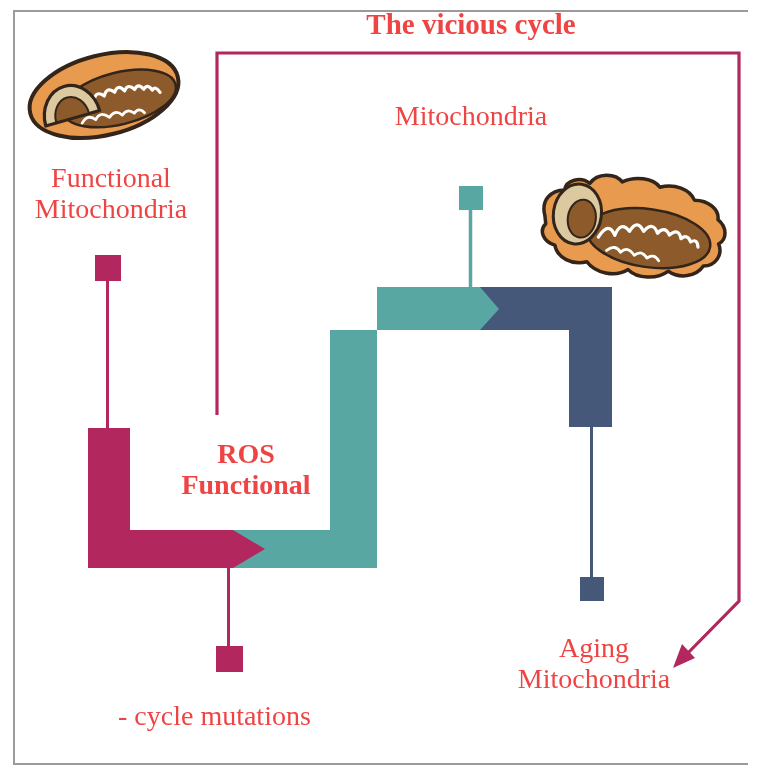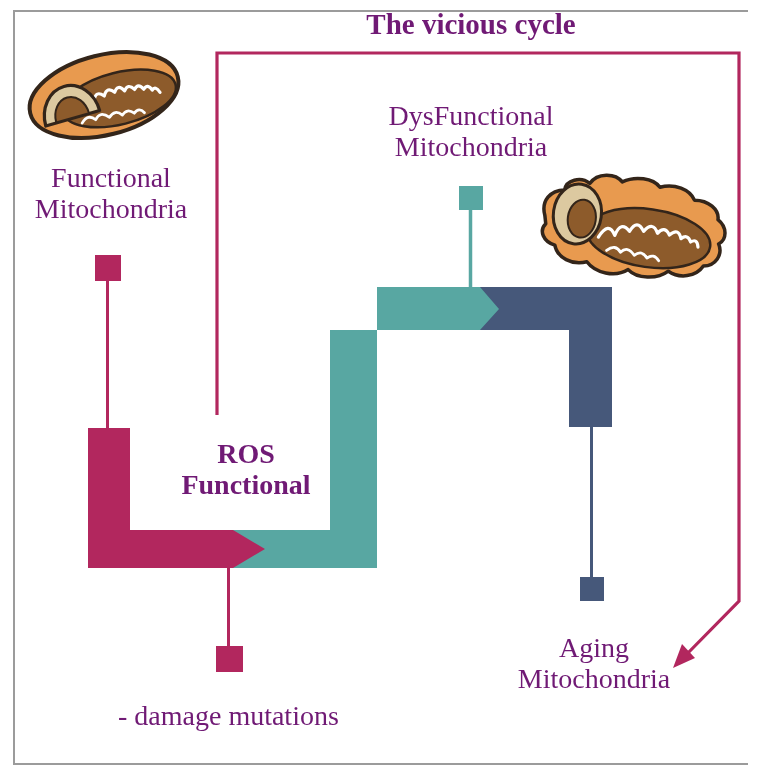--- a/index.html
+++ b/index.html
@@ -1,18 +1,18 @@
 <!DOCTYPE html>
 <html><head>
 <meta charset="utf-8">
 <style>
   html,body{margin:0;padding:0;background:#ffffff;}
   #canvas{
     position:relative;width:748px;height:781px;background:#ffffff;
-    font-family:"Liberation Serif","DejaVu Serif",serif;color:#701a75;overflow:hidden;
+    font-family:"Liberation Serif","DejaVu Serif",serif;color:#ef4444;overflow:hidden;
   }
   #frame{
     position:absolute;left:13px;top:10px;width:742px;height:755px;
     border:2px solid #9b9b9b;box-sizing:border-box;background:#ffffff;
   }
   #shapes{position:absolute;left:0;top:0;width:768px;height:781px;}
   .label{position:absolute;white-space:nowrap;line-height:31px;font-size:28px;text-align:center;}
   .centered{transform:translateX(-50%);}
   .title{font-size:29px;font-weight:700;line-height:32px;}
   .bold{font-weight:700;}
@@ -75,30 +75,29 @@
   </svg>
 
   <div class="label title centered" style="left:471px;top:8px;">The vicious cycle</div>
 
   <div class="label centered" style="left:111px;top:162px;">
     <div>Functional</div>
     <div>Mitochondria</div>
   </div>
 
   <div class="label centered" style="left:471px;top:100px;">
-    <div>DysFunctional</div>
     <div>Mitochondria</div>
   </div>
 
   <div class="label bold centered" style="left:206px;top:438px;margin-left:40px;">
     <div>ROS</div>
     <div>Functional</div>
   </div>
 
   <div class="label bullets" style="left:118px;top:700px;">
-    <div>- damage mutations</div>
+    <div>- cycle mutations</div>
   </div>
 
   <div class="label centered" style="left:594px;top:632px;">
     <div>Aging</div>
     <div>Mitochondria</div>
   </div>
 </div>
 
 </body></html>

